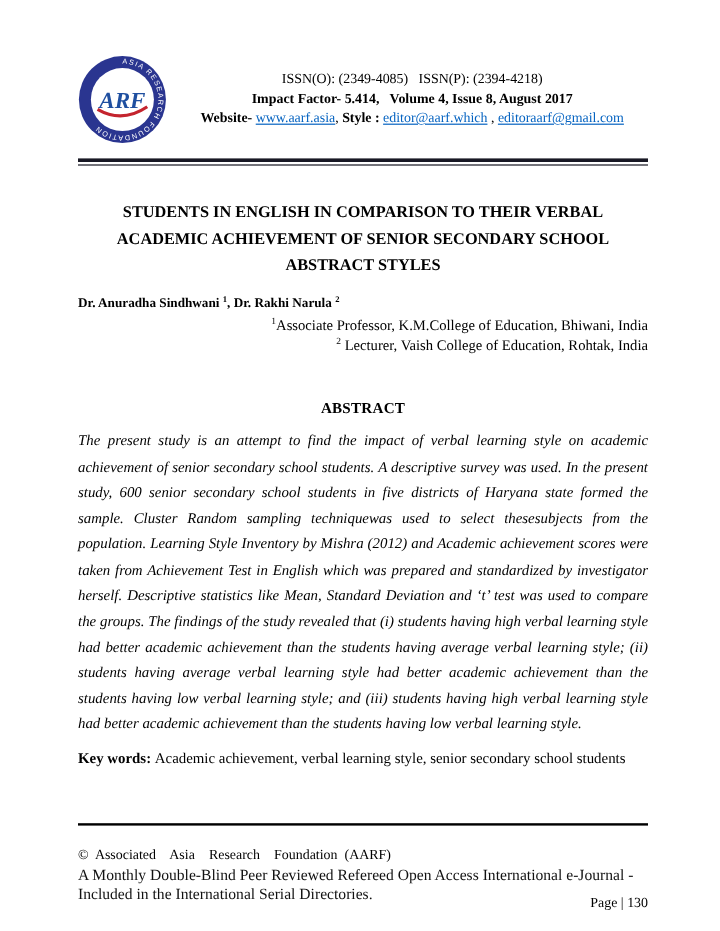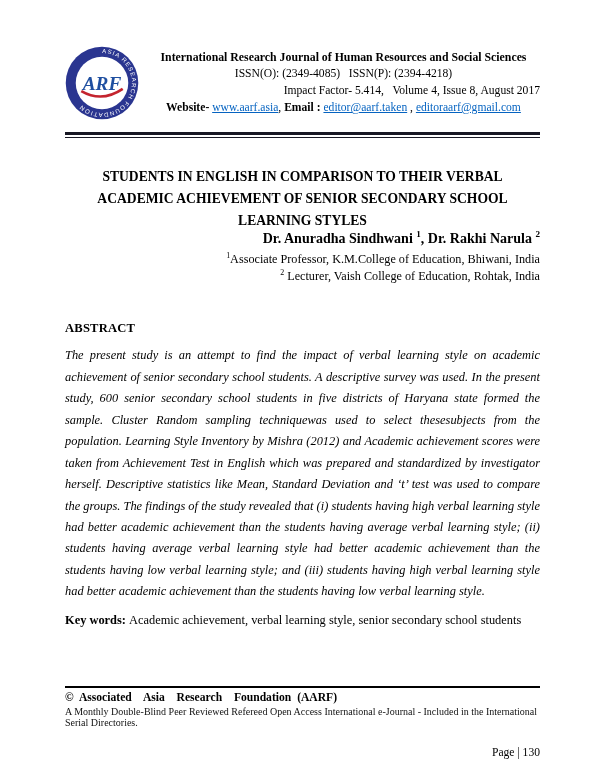--- a/index.html
+++ b/index.html
@@ -12,43 +12,43 @@
   }
   .content { padding:46px 60px 0 65px; }
 
   
   .journal-header { display:flex; align-items:center; gap:8px; }
   .logo-wrap { flex:0 0 auto; width:74px; height:74px; }
   .header-text { flex:1; text-align:center; font-size:11.6px; line-height:1.45; }
   .pre { white-space:pre-wrap; }
   .b { font-weight:bold; }
   .hdr-journal { font-weight:bold; font-size:11.8px; }
-  .hdr-impact { font-weight:normal;text-align:right; }
+  .hdr-impact { font-weight:bold; }
   a.lnk { color:#0563C1; text-decoration:underline; cursor:pointer; }
 
   .rule-thick { height:3px; background:#181824; margin-top:12px; }
   .rule-thin  { height:1px; background:#181824; margin-top:2px; }
 
   
   .title { margin-top:28px; text-align:center; font-size:13.6px; font-weight:bold; line-height:1.6; }
-  .authors { text-align:right; font-size:14px; font-weight:bold; }
+  .authors { margin-top:16px; text-align:left; font-size:11px; font-weight:bold; }
   sup { font-size:0.65em; vertical-align:super; line-height:0; }
   .affil { text-align:right; font-size:12.2px; line-height:1.4; }
   .affil-first { margin-top:4px; }
 
-  .abstract-heading { margin-top:36px; text-align:left; font-weight:bold; font-size:12.6px; letter-spacing:0.2px; }
+  .abstract-heading { margin-top:36px; text-align:center; font-weight:bold; font-size:12.6px; letter-spacing:0.2px; }
   .abstract { margin-top:9px; text-align:justify; font-style:italic; font-size:12.4px; line-height:1.73; }
   .keywords { margin-top:10px; font-size:12.4px; }
   .keywords .b { font-weight:bold; }
 
   
   .footer { position:absolute; left:65px; right:60px; top:686px; }
   .footer-rule { height:1.5px; background:#000; }
-  .copyright { font-weight:bold; font-size:11.6px; margin-top:3px; word-spacing:3px; }
-  .footer-note { font-size:10px; margin-top:2px; color:#111; }
+  .copyright { font-weight:normal; font-size:11.6px; margin-top:18px; word-spacing:3px; }
+  .footer-note { font-size:13px; margin-top:2px; color:#111; }
   .page-number { position:absolute; right:60px; top:746px; font-size:11.6px; }
 </style>
 </head>
 <body>
 
 <div class="page">
   <div class="content">
 
     <header class="journal-header">
       <div class="logo-wrap">
@@ -57,34 +57,33 @@
           <circle cx="50" cy="50" r="35.5" fill="#ffffff"></circle>
           <defs>
               <path id="ringpath" d="M 50,9.5 A 40.5,40.5 0 1 1 49.99,9.5"></path>
             </defs>
           <text font-size="8.2" fill="#ffffff" letter-spacing="1.5" font-family="'Liberation Sans',sans-serif"><textPath href="#ringpath">ASIA RESEARCH FOUNDATION</textPath></text>
           <text x="50" y="59" text-anchor="middle" font-size="26" font-weight="bold" font-style="italic" fill="#1f4fa0" font-family="'Liberation Serif',serif">ARF</text>
           <path d="M 22,61 Q 50,77 78,58" stroke="#c4242e" stroke-width="3.5" fill="none"></path>
         </svg>
       </div>
       <div class="header-text">
-        <div class="hdr-journal pre">International Research Journal of Human Resources and Social Sciences</div>
         <div class="pre">ISSN(O): (2349-4085)   ISSN(P): (2394-4218)</div>
         <div class="hdr-impact pre">Impact Factor- 5.414,   Volume 4, Issue 8, August 2017</div>
-        <div class="pre"><span class="b">Website- </span><a class="lnk">www.aarf.asia</a><span>, </span><span class="b">Email : </span><a class="lnk">editor@aarf.taken</a><span> , </span><a class="lnk">editoraarf@gmail.com</a></div>
+        <div class="pre"><span class="b">Website- </span><a class="lnk">www.aarf.asia</a><span>, </span><span class="b">Style : </span><a class="lnk">editor@aarf.which</a><span> , </span><a class="lnk">editoraarf@gmail.com</a></div>
       </div>
     </header>
 
     <div class="rule-thick"></div>
     <div class="rule-thin"></div>
 
     <h1 class="title">
       <span style="display:block">STUDENTS IN ENGLISH IN COMPARISON TO THEIR VERBAL</span>
       <span style="display:block">ACADEMIC ACHIEVEMENT OF SENIOR SECONDARY SCHOOL</span>
-      <span style="display:block">LEARNING STYLES</span>
+      <span style="display:block">ABSTRACT STYLES</span>
     </h1>
 
     <div class="authors pre"><span>Dr. Anuradha Sindhwani </span><sup>1</sup><span>, </span><span>Dr. Rakhi Narula </span><sup>2</sup></div>
 
     <div class="affil affil-first pre"><sup>1</sup><span>Associate Professor, K.M.College of Education, Bhiwani, India</span></div>
     <div class="affil pre"><sup>2</sup><span> Lecturer, Vaish College of Education, Rohtak, India</span></div>
 
     <div class="abstract-heading">ABSTRACT</div>
 
     <p class="abstract">The present study is an attempt to find the impact of verbal learning style on academic achievement of senior secondary school students. A descriptive survey was used. In the present study, 600 senior secondary school students in five districts of Haryana state formed the sample. Cluster Random sampling techniquewas used to select thesesubjects from the population. Learning Style Inventory by Mishra (2012) and Academic achievement scores were taken from Achievement Test in English which was prepared and standardized by investigator herself. Descriptive statistics like Mean, Standard Deviation and ‘t’ test was used to compare the groups. The findings of the study revealed that (i) students having high verbal learning style had better academic achievement than the students having average verbal learning style; (ii) students having average verbal learning style had better academic achievement than the students having low verbal learning style; and (iii) students having high verbal learning style had better academic achievement than the students having low verbal learning style.</p>

